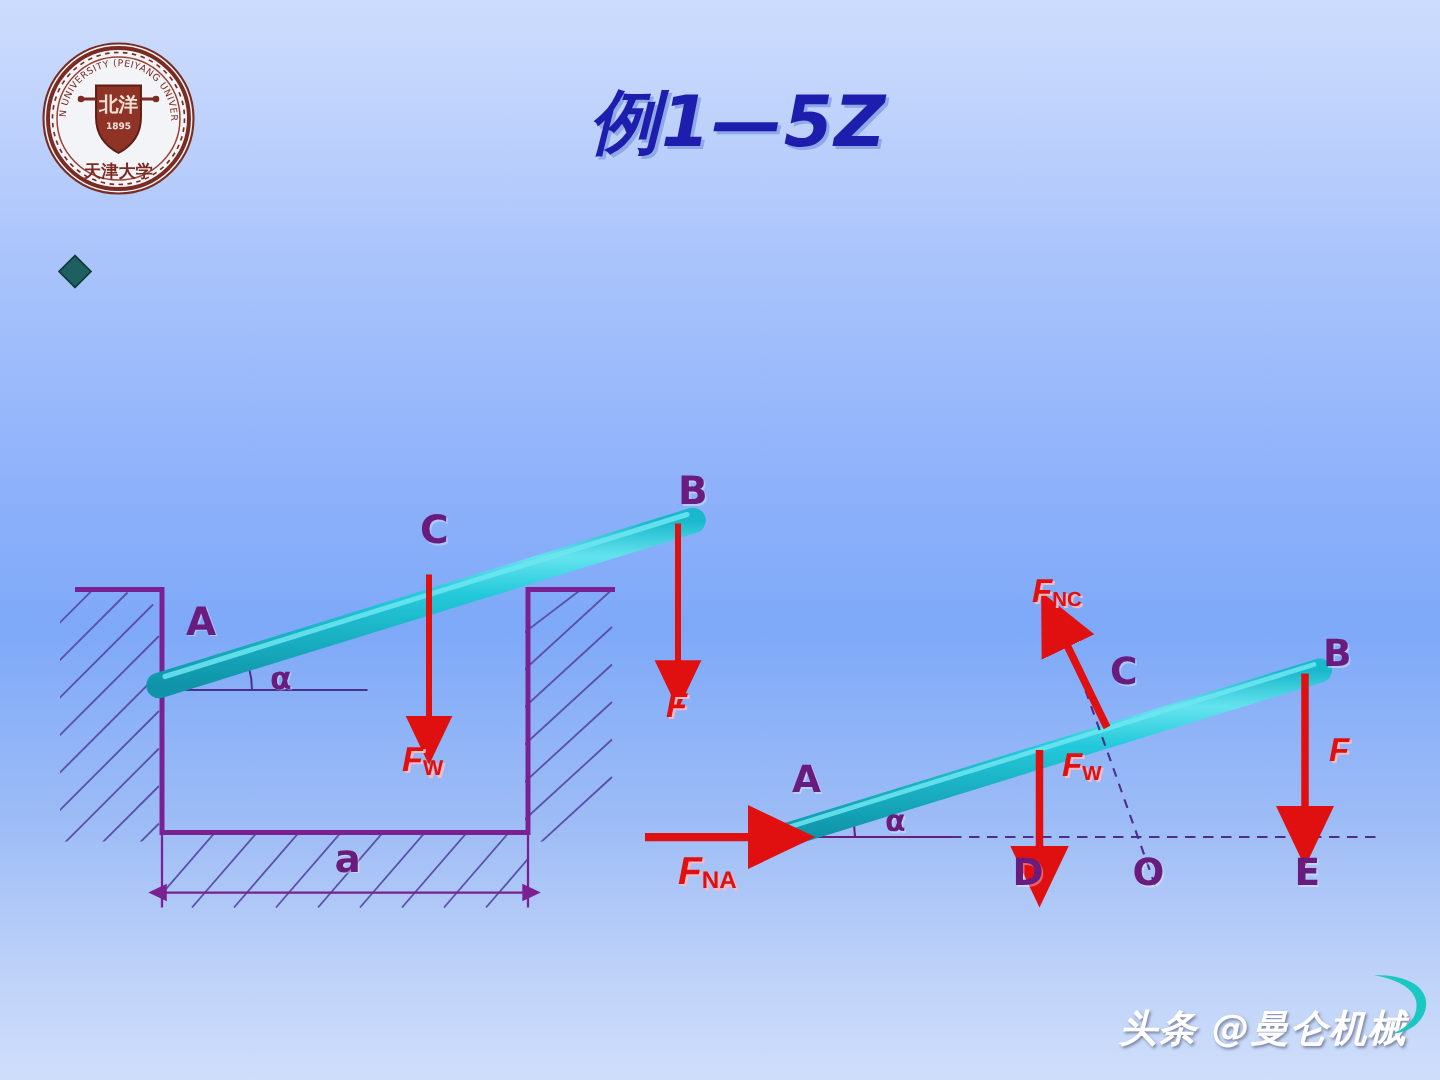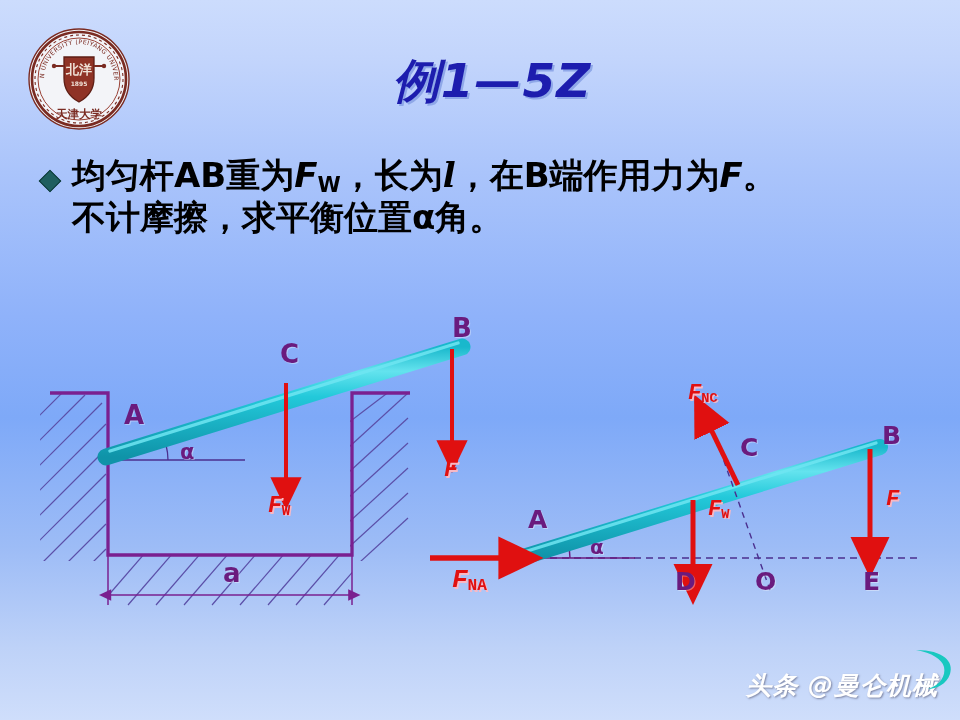--- a/index.html
+++ b/index.html
@@ -107,21 +107,21 @@
 
   .fig-label {
     position: absolute;
     font-family: "DejaVu Sans", sans-serif;
     font-weight: bold;
     color: #6a1b7e;
     text-shadow: 1px 1px 0 rgba(255,255,255,0.35);
   }
   .force-label {
     position: absolute;
-    font-family: Liberation Mono, monospace;
+    font-family: Liberation Sans, sans-serif;
     font-weight: bold;
     font-style: italic;
     color: #e01010;
     text-shadow: 1.5px 1.5px 0 #f7b9c6;
   }
   .force-label sub {
     font-size: 0.62em;
     font-style: normal;
     vertical-align: -0.2em;
     font-weight: bold;
@@ -181,24 +181,20 @@
       <circle cx="78" cy="40" r="2.2" fill="#7a2b22"></circle>
       <text x="53" y="92" text-anchor="middle" font-family="DejaVu Sans, sans-serif" font-size="11.5" font-weight="bold" fill="#7a2b22">天津大学</text>
     </svg>
   </div>
 
   <div id="title">例1—5Z</div>
 
   <div id="bullet-block">
     <div class="bullet-row">
       <div class="bullet-diamond"></div>
-      <div class="bullet-text">
-        <span>均匀杆AB重为</span><span class="varsans"><span>F</span><sub>W</sub></span><span>，长为</span><span class="var">l</span><span>，在B端作用力为</span><span class="varsans">F</span><span>。</span><br>
-        <span>不计摩擦，求平衡位置α角。</span>
-      </div>
     </div>
   </div>
 
   <div id="fig-left">
     <svg width="480" height="310" viewBox="0 0 480 310">
       <defs>
         <linearGradient id="rodGradL" x1="0" y1="0" x2="0" y2="1">
           <stop offset="0%" stop-color="#19b8cc"></stop>
           <stop offset="22%" stop-color="#64e3ee"></stop>
           <stop offset="45%" stop-color="#23c9da"></stop>

